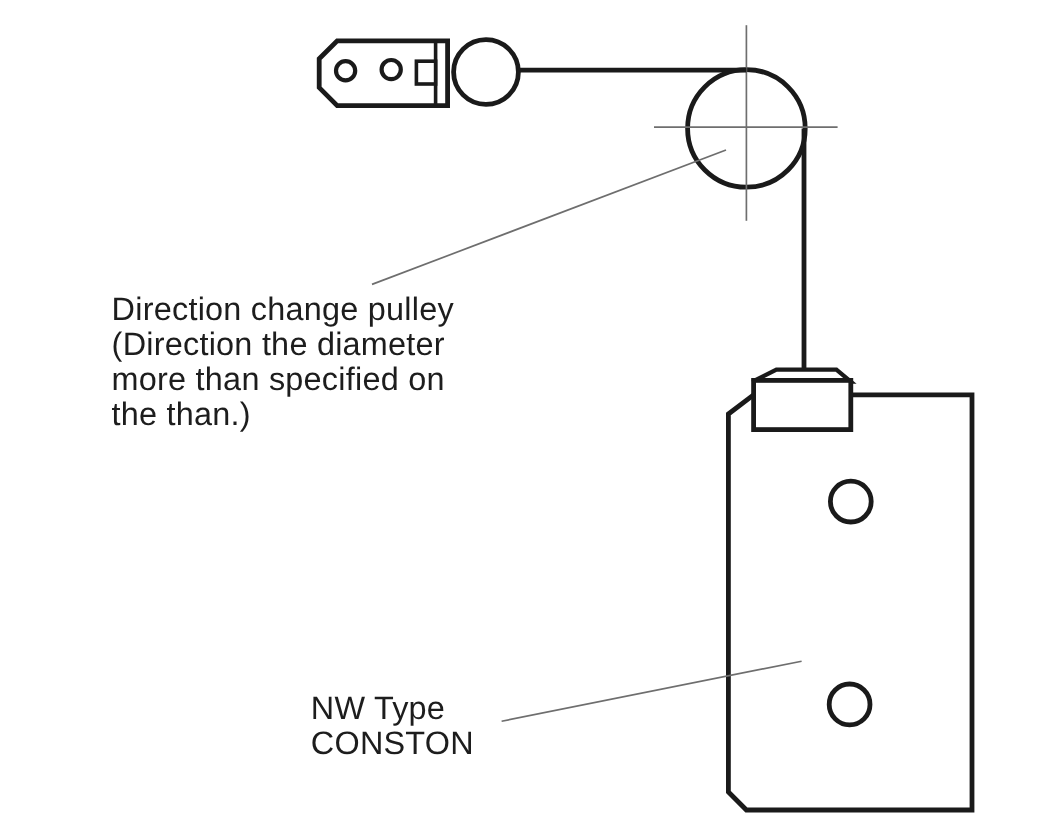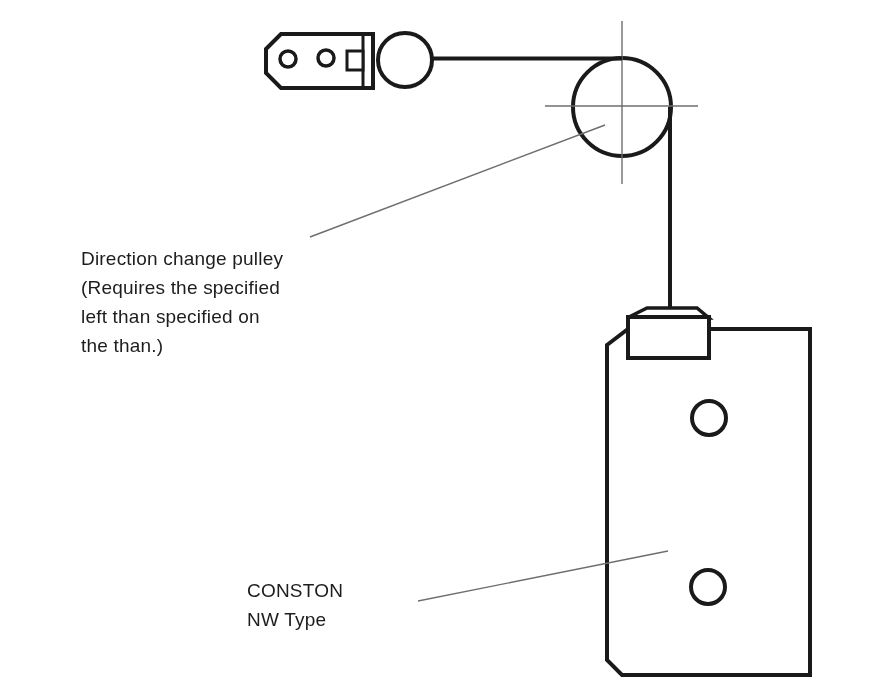--- a/index.html
+++ b/index.html
@@ -46,24 +46,25 @@
     fill: var(--background-color);
   }
   .thin {
     stroke: var(--thin-line-color);
     stroke-width: 1.4;
     fill: none;
   }
   .label {
     position: absolute;
     color: var(--text-color);
-    font-size: 19px;
+    font-size: 27px;
     line-height: 29px;
     white-space: nowrap;
     letter-spacing: 0.2px;
+    margin-left: 12px;
   }
   .label-pulley-note { left: 81px; top: 244px; }
   .label-device      { left: 247px; top: 576px; }
 </style>
 </head>
 <body>
 
 <div class="stage">
 
   <svg class="diagram" viewBox="0 0 887 693" xmlns="http://www.w3.org/2000/svg">
@@ -90,23 +91,23 @@
 
     <circle class="thick-fill" cx="709" cy="418" r="17"></circle>
     <circle class="thick-fill" cx="708" cy="587" r="17"></circle>
 
     <line class="thin" x1="310" y1="237" x2="605" y2="125"></line>
     <line class="thin" x1="418" y1="601" x2="668" y2="551"></line>
   </svg>
 
   <div class="label label-pulley-note">
     <div>Direction change pulley</div>
-    <div>(Requires the specified</div>
-    <div>left than specified on</div>
+    <div>(Direction the diameter</div>
+    <div>more than specified on</div>
     <div>the than.)</div>
   </div>
 
   <div class="label label-device">
+    <div>NW Type</div>
     <div>CONSTON</div>
-    <div>NW Type</div>
   </div>
 
 </div>
 
 </body></html>

